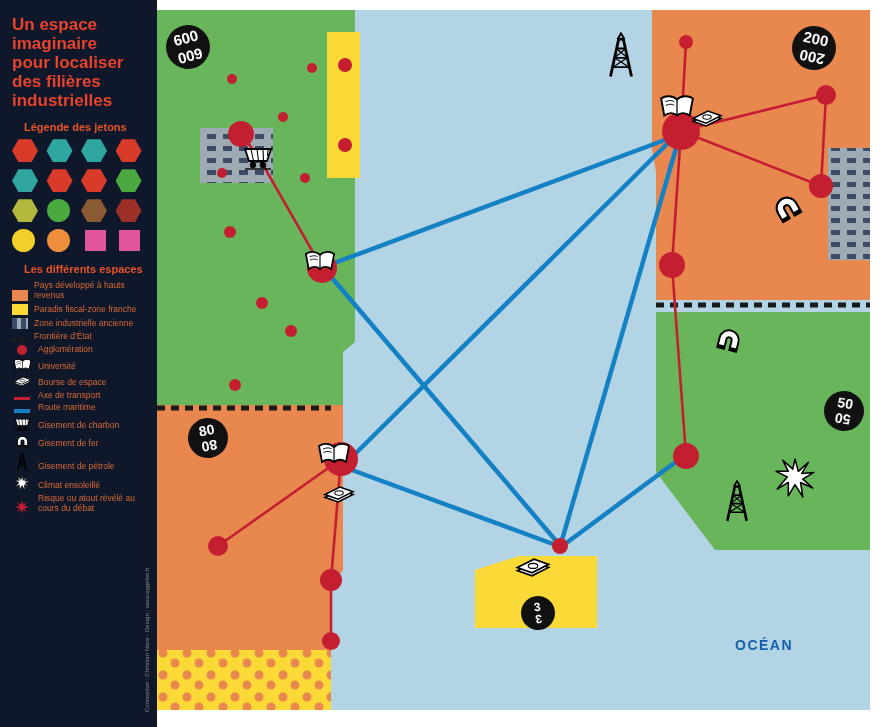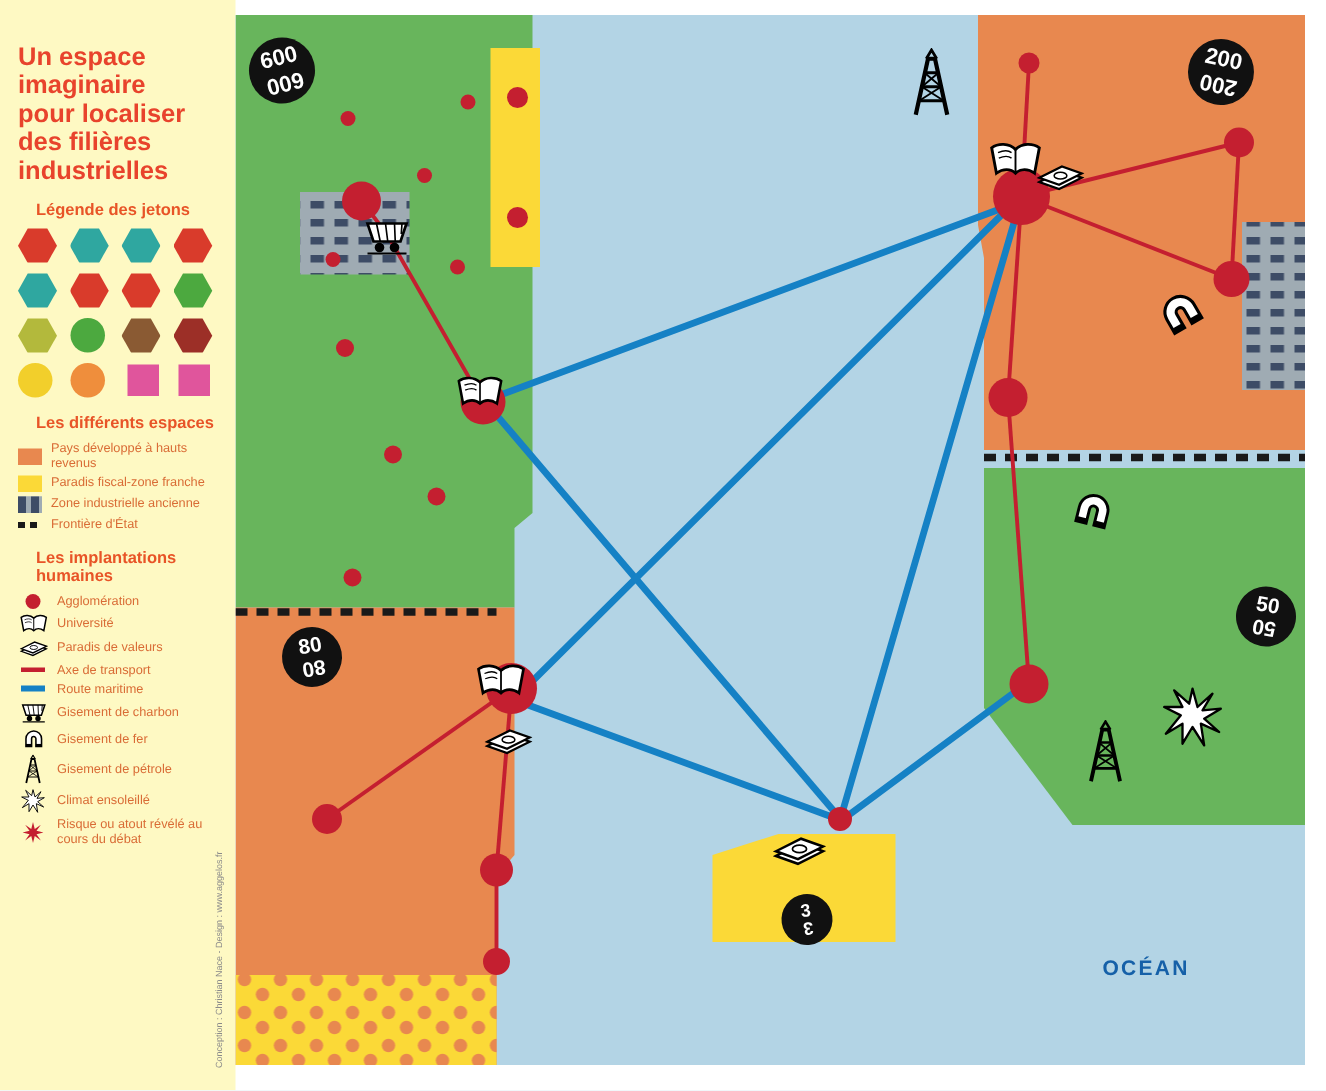--- a/index.html
+++ b/index.html
@@ -1,28 +1,28 @@
 <!DOCTYPE html>
 <html><head>
 <meta charset="utf-8">
 <style>
   html,body{margin:0;padding:0;background:#fff;}
   .page{position:relative;width:884px;height:727px;background:#fff;overflow:hidden;
         font-family:"Liberation Sans",sans-serif;}
   
   .sidebar{position:absolute;left:0;top:0;width:157px;height:727px;
-           padding:28px 6px 0 12px;box-sizing:border-box;background:#fef9c3;}
+           padding:15px 6px 0 12px;box-sizing:border-box;background:#0f172a;}
   .title{color:#e8432c;font-weight:bold;font-size:17px;line-height:1.12;width:125px;margin:0 0 10px;}
   .sec-heading{color:#e85427;font-weight:bold;font-size:11px;line-height:1.1;margin:11px 12px 6px;width:130px;}
   .token-grid{display:grid;grid-template-columns:repeat(4,1fr);gap:7px 6px;width:132px;margin:4px 0 2px;}
   .token{width:26px;height:23px;}
   .token.hex{clip-path:polygon(25% 0,75% 0,100% 50%,75% 100%,25% 100%,0 50%);}
   .token.circle{width:23px;height:23px;border-radius:50%;}
   .token.square{width:21px;height:21px;margin:1px auto;}
-  .item{display:flex;align-items:center;gap:6px;margin:3px 0;}
+  .item{display:flex;align-items:flex-end;gap:6px;margin:3px 0;}
   .ico{flex:0 0 20px;width:20px;display:flex;justify-content:center;align-items:center;}
   .lbl{font-size:8.5px;color:#d96b35;line-height:1.15;}
   .sw{flex:0 0 16px;width:16px;height:11px;display:inline-block;}
   .sw-orange{background:#e8884f;}
   .sw-green{background:#68b55c;}
   .sw-yellow{background:#fbd937;}
   .sw-indus{background:#9fabb3;
     background-image:repeating-linear-gradient(90deg,#3d4c66 0 5px,transparent 5px 9px),
                      repeating-linear-gradient(0deg,transparent 0 3px,#9fabb3 3px 6px);}
   .sw-border{height:4px;background:repeating-linear-gradient(90deg,#1a1a1a 0 5px,transparent 5px 8px);}
@@ -121,42 +121,41 @@
     </div>
     <div class="item">
       <span class="sw sw-indus"></span>
       <span class="lbl">Zone industrielle ancienne</span>
     </div>
     <div class="item">
       <span class="sw sw-border"></span>
       <span class="lbl">Frontière d'État</span>
     </div>
 
-    <div class="sec-heading">Les implantations humaines</div>
     <div class="item">
       <span class="ico">
           <span class="dot dot-red"></span>
         </span>
       <span class="lbl">Agglomération</span>
     </div>
     <div class="item">
       <span class="ico">
           <svg width="19" height="14">
             <use href="#sym-book" width="19" height="14"></use>
           </svg>
         </span>
       <span class="lbl">Université</span>
     </div>
     <div class="item">
       <span class="ico">
           <svg width="19" height="13">
             <use href="#sym-bills" width="19" height="13"></use>
           </svg>
         </span>
-      <span class="lbl">Paradis de valeurs</span>
+      <span class="lbl">Bourse de espace</span>
     </div>
     <div class="item">
       <span class="ico">
           <span class="linesw line-red"></span>
         </span>
       <span class="lbl">Axe de transport</span>
     </div>
     <div class="item">
       <span class="ico">
           <span class="linesw line-blue"></span>

